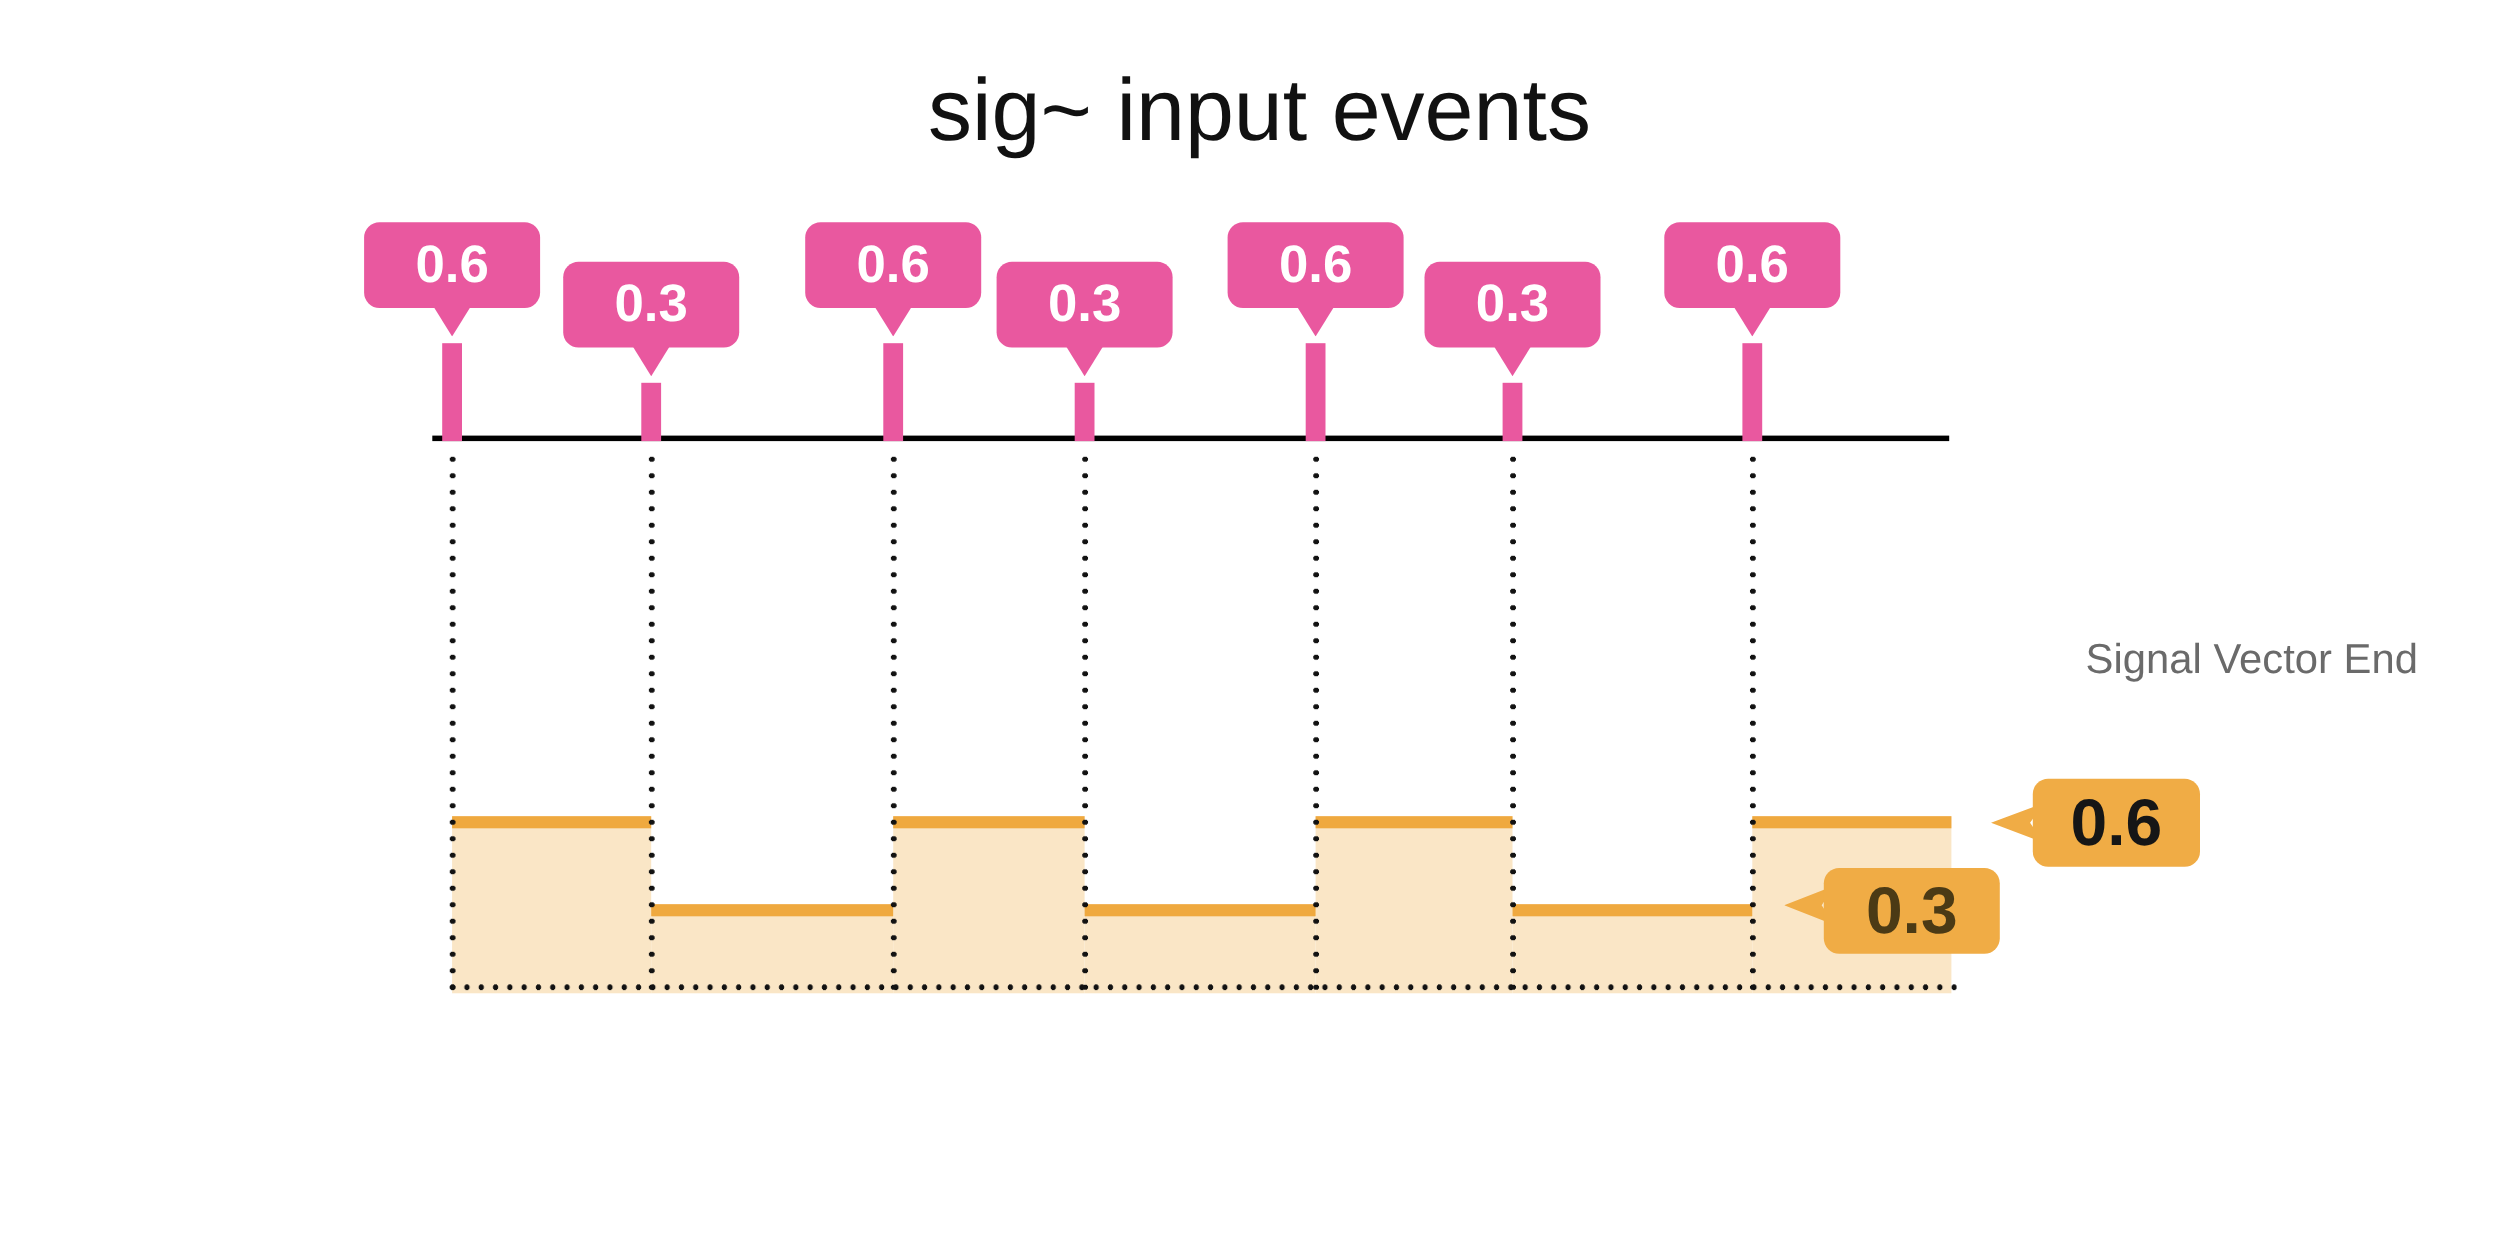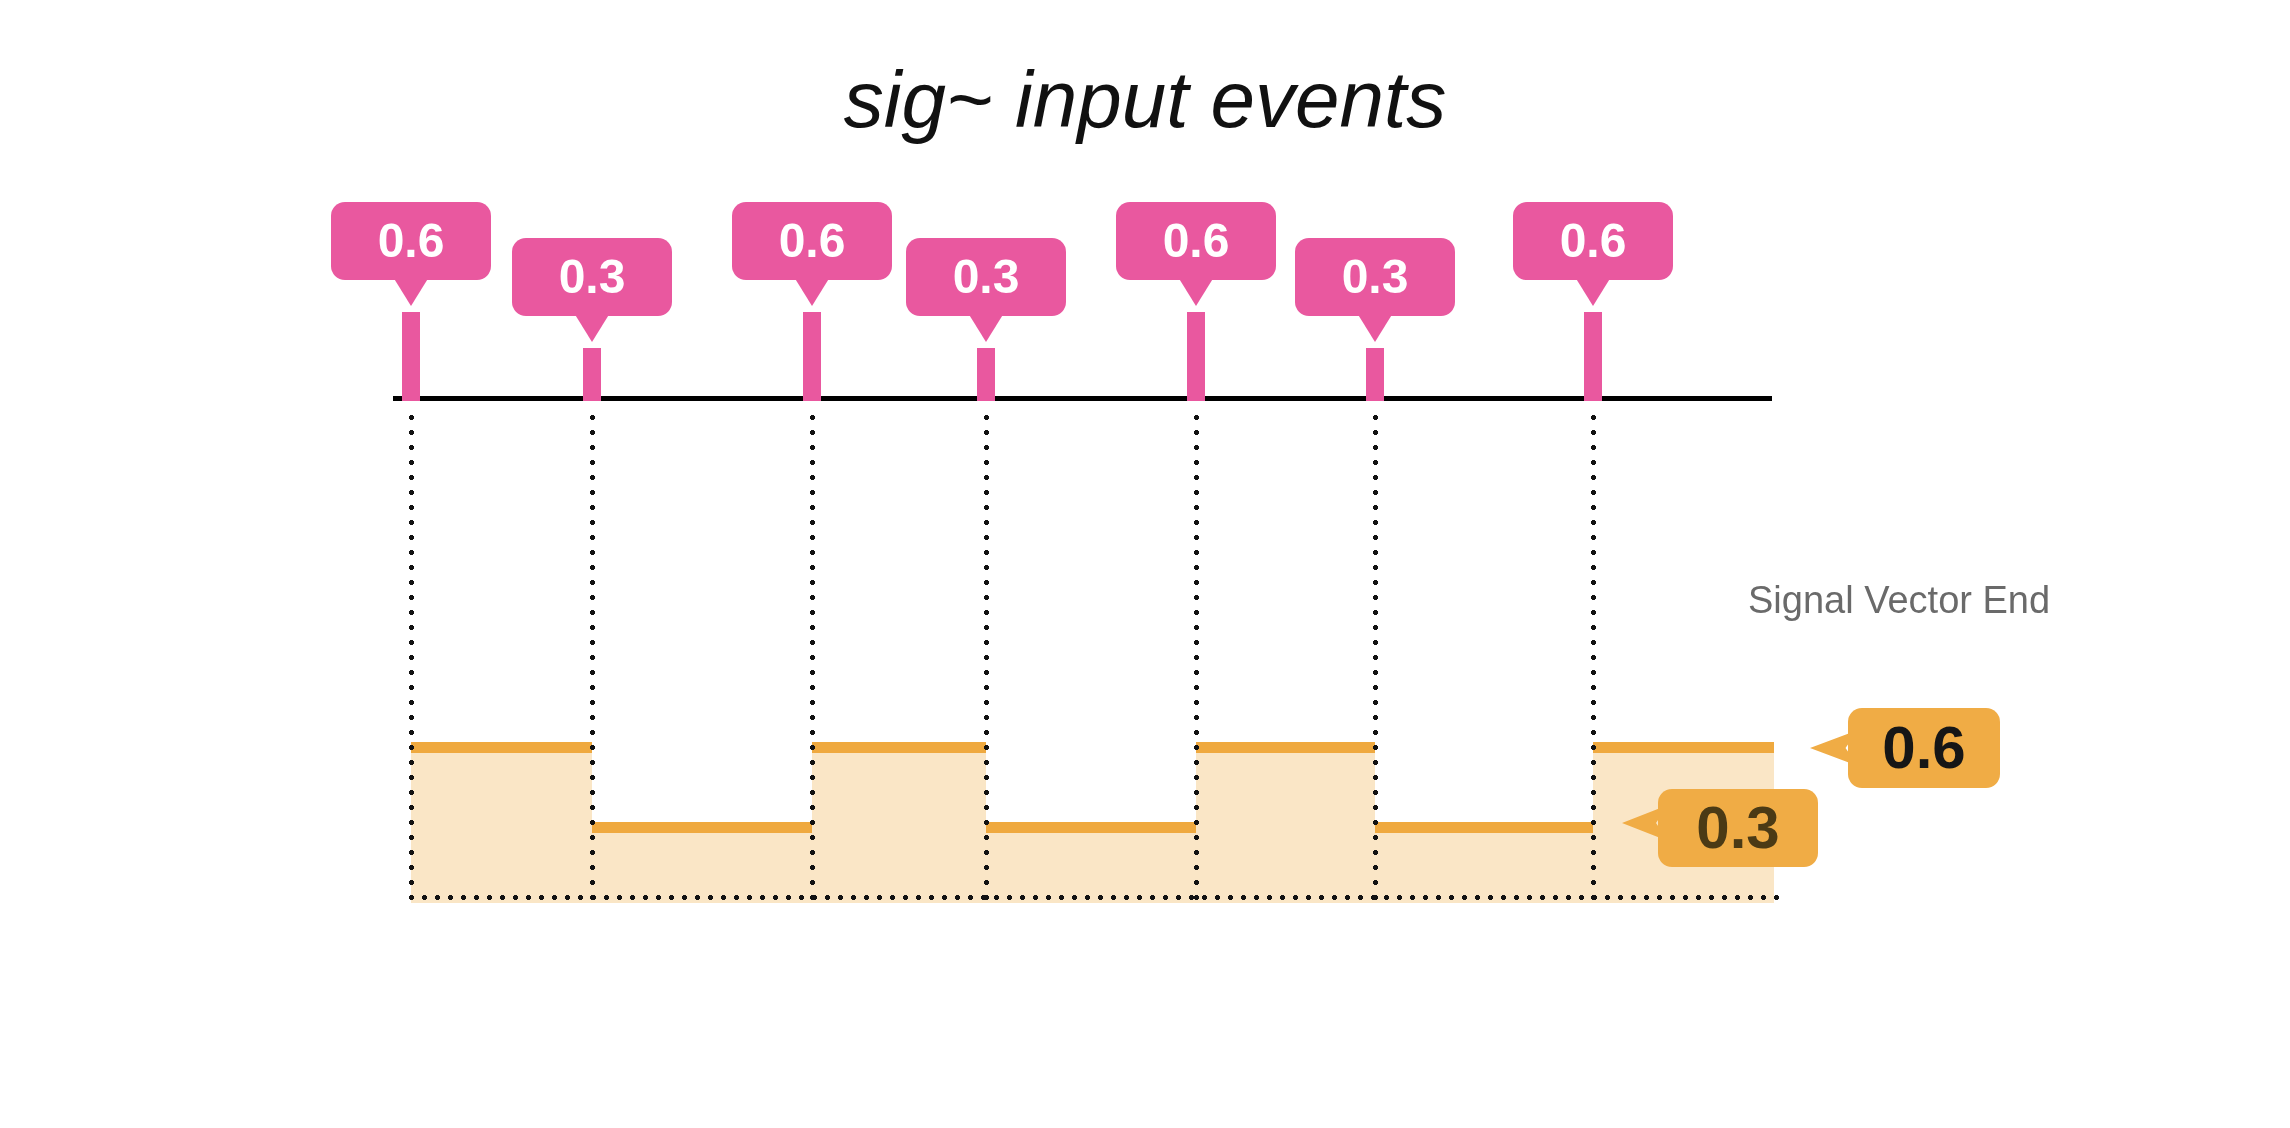--- a/index.html
+++ b/index.html
@@ -15,21 +15,20 @@
     position: absolute;
     left: 0;
     width: 100%;
     text-align: center;
     font-size: 80px;
     font-weight: 400;
     color: #111111;
     line-height: 1;
     letter-spacing: 0;
     white-space: nowrap;
-    font-style: italic;
   }
   .vec-label {
     position: absolute;
     font-size: 38px;
     color: #6A6A6A;
     line-height: 1;
     white-space: nowrap;
   }
   .abs { position: absolute; }
   .balloon {
@@ -69,21 +68,21 @@
     background-repeat: repeat-x;
   }
 </style>
 </head>
 <body>
 
 <div class="canvas">
   <div class="title" style="top: 60px;">sig~ input events</div>
 
 
-  <div class="vec-label" style="left: 1748px; top: 581px;">Signal Vector End</div>
+  <div class="vec-label" style="left: 1896px; top: 581px;">Signal Vector End</div>
 
   <div id="diagram-layer">
       <div class="seg-fill" style="left: 411px; top: 742px; width: 181px; height: 161px; background: rgb(250, 230, 198);"></div>
       <div class="seg-fill" style="left: 592px; top: 822px; width: 220px; height: 81px; background: rgb(250, 230, 198);"></div>
       <div class="seg-fill" style="left: 812px; top: 742px; width: 174px; height: 161px; background: rgb(250, 230, 198);"></div>
       <div class="seg-fill" style="left: 986px; top: 822px; width: 210px; height: 81px; background: rgb(250, 230, 198);"></div>
       <div class="seg-fill" style="left: 1196px; top: 742px; width: 179px; height: 161px; background: rgb(250, 230, 198);"></div>
       <div class="seg-fill" style="left: 1375px; top: 822px; width: 218px; height: 81px; background: rgb(250, 230, 198);"></div>
       <div class="seg-fill" style="left: 1593px; top: 742px; width: 181px; height: 161px; background: rgb(250, 230, 198);"></div>
       <div class="seg-line" style="left: 411px; top: 742px; width: 181px; height: 11px; background: rgb(239, 169, 63);"></div>

